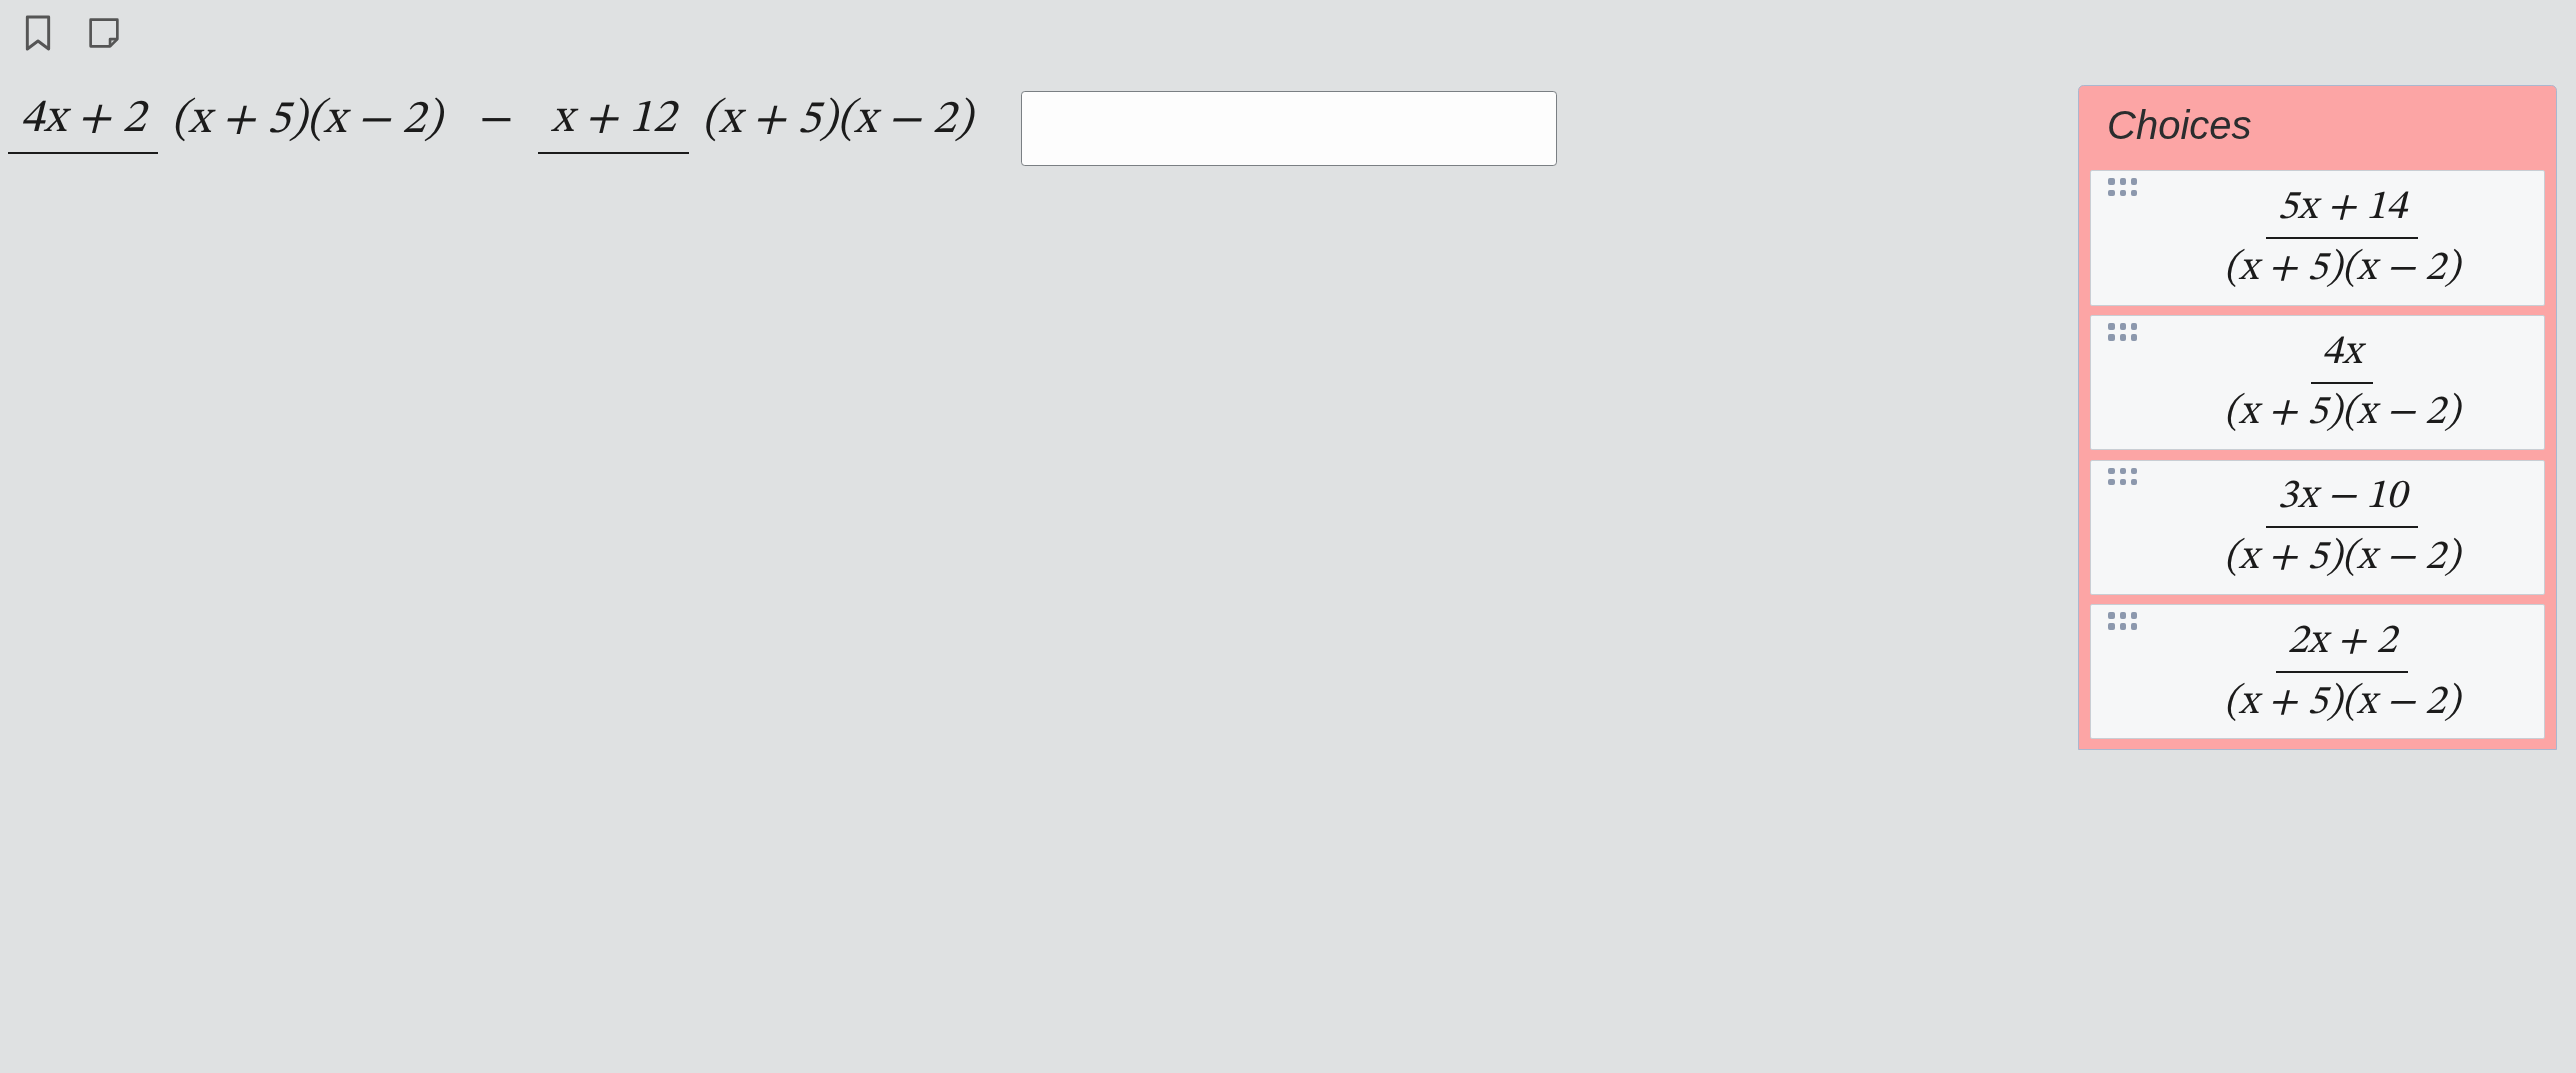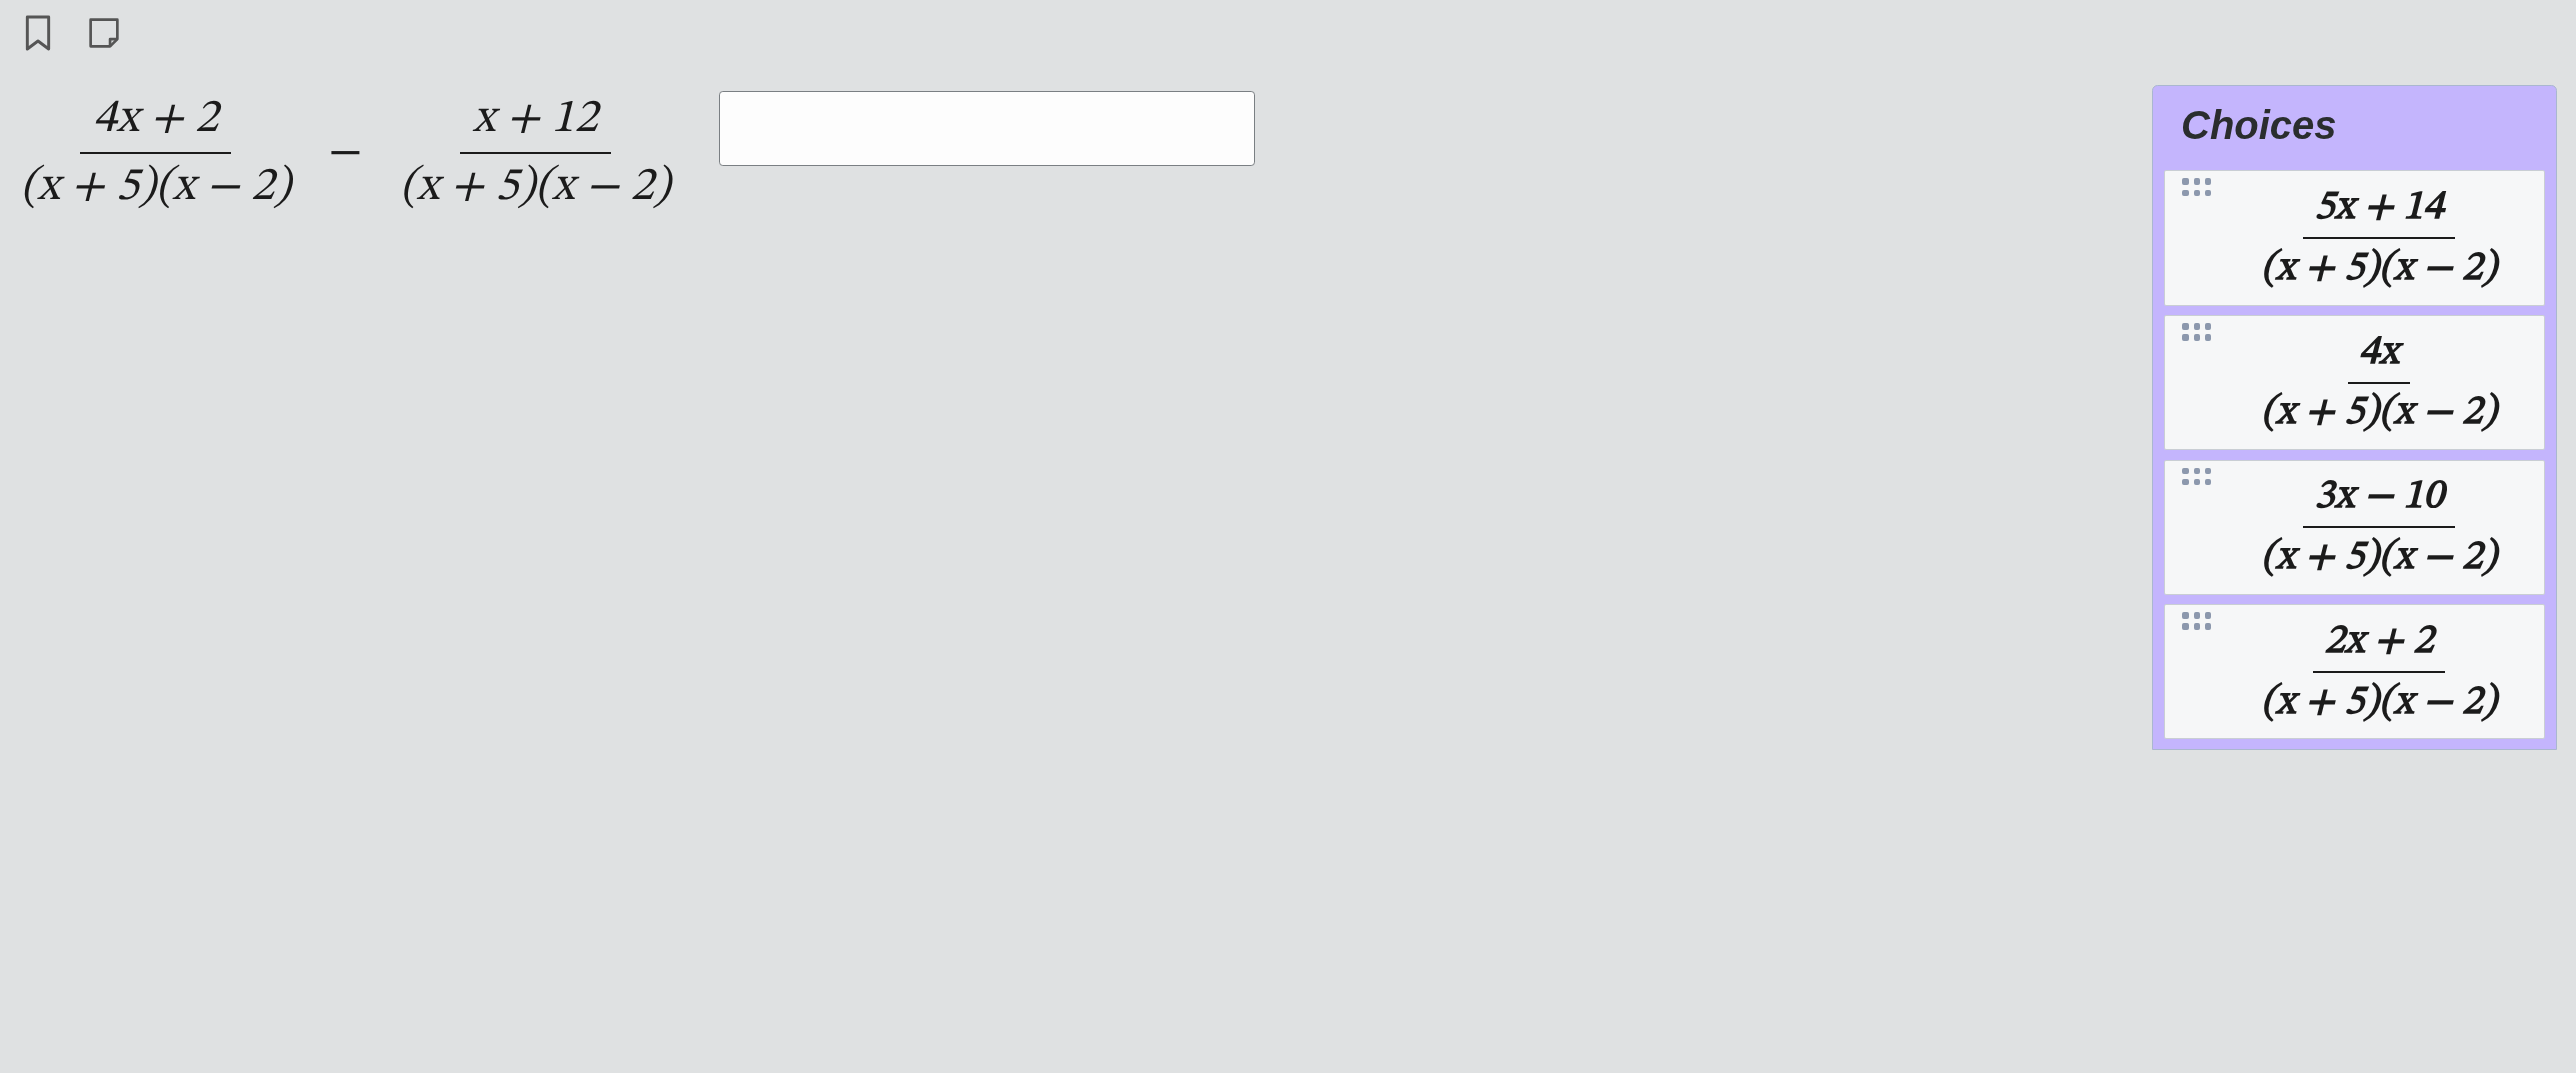--- a/index.html
+++ b/index.html
@@ -44,21 +44,20 @@
     display: flex;
     align-items: center;
     font-family: "Cambria Math","STIX Two Math","Latin Modern Math","Times New Roman",serif;
     font-size: 47px;
     color: #1b1b1b;
     font-style: italic;
     padding-left: 0;
   }
   .frac {
     display: inline-flex;
-    flex-direction: column;
     align-items: center;
     margin: 0 7.5px;
   }
   .frac .num, .frac .den {
     padding: 3.8px 13px;
     white-space: nowrap;
     font-style: normal;
   }
   .frac .num { border-bottom: 2.8px solid #1b1b1b; }
   .minus {
@@ -72,26 +71,25 @@
     border: 1.9px solid #7a7f83;
     background: #fdfdfd;
     border-radius: 3.8px;
     margin-left: 28px;
     margin-top: 5.6px;
   }
   .choices-panel {
     position: absolute;
     right: 19px;
     top: 85px;
-    width: 405px;
-    background: #c4b5fd;
+    width: 479px;
+    background: #fca5a5;
     border: 0.9px solid #aab7cf;
     border-radius: 5.6px 5.6px 0 0;
     padding: 0;
-    font-weight: bold;
   }
   .choices-header {
     font-size: 40px;
     font-style: italic;
     padding: 17px 28px 13px 28px;
     color: #2a2d2e;
     font-family: Arial, Helvetica, sans-serif;
   }
   .choice-item {
     display: flex;

